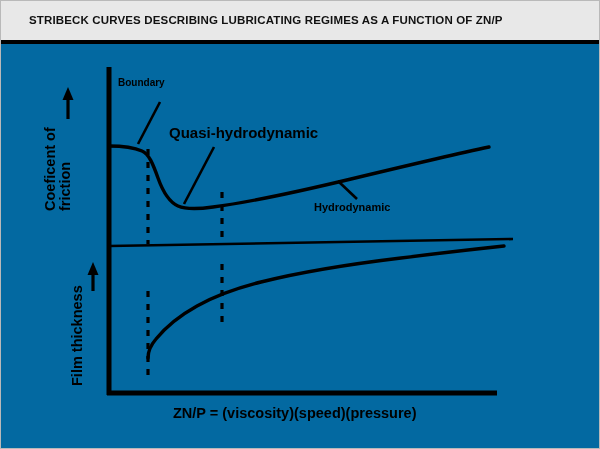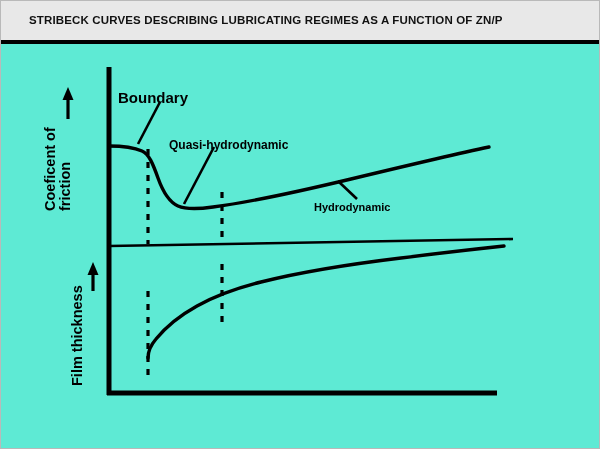--- a/index.html
+++ b/index.html
@@ -7,21 +7,21 @@
     padding: 0;
     background: #ffffff;
   }
   body {
     font-family: "Liberation Sans", sans-serif;
   }
   #figure {
     position: relative;
     width: 600px;
     height: 449px;
-    background: #5eead4;
+    background: #0369a1;
     box-sizing: border-box;
     border: 1px solid #b9b9b9;
     overflow: hidden;
   }
   
   #title-bar {
     position: absolute;
     left: 0;
     top: 0;
     width: 600px;
@@ -51,27 +51,27 @@
   
   .plot-label {
     position: absolute;
     font-family: "Liberation Sans", sans-serif;
     font-weight: bold;
     color: #000000;
     white-space: nowrap;
   }
   #label-boundary {
     left: 117px;
-    top: 88px;
-    font-size: 15px;
+    top: 76px;
+    font-size: 10px;
   }
   #label-quasi {
     left: 168px;
-    top: 137px;
-    font-size: 12px;
+    top: 123px;
+    font-size: 15px;
   }
   #label-hydro {
     left: 313px;
     top: 200px;
     font-size: 11px;
   }
   #label-xaxis {
     left: 172px;
     top: 404px;
     font-size: 14.5px;
@@ -156,20 +156,21 @@
     </g>
 
   </svg>
 
   <div class="plot-label" id="label-boundary">Boundary</div>
 
   <div class="plot-label" id="label-quasi">Quasi-hydrodynamic</div>
 
   <div class="plot-label" id="label-hydro">Hydrodynamic</div>
 
+  <div class="plot-label" id="label-xaxis">ZN/P = (viscosity)(speed)(pressure)</div>
 
   <div class="vlabel" id="label-coef">
     <span class="l1">Coeficent of</span>
     <span class="l2">friction</span>
   </div>
 
   <div class="vlabel" id="label-film">Film thickness</div>
 
 </div>
 

